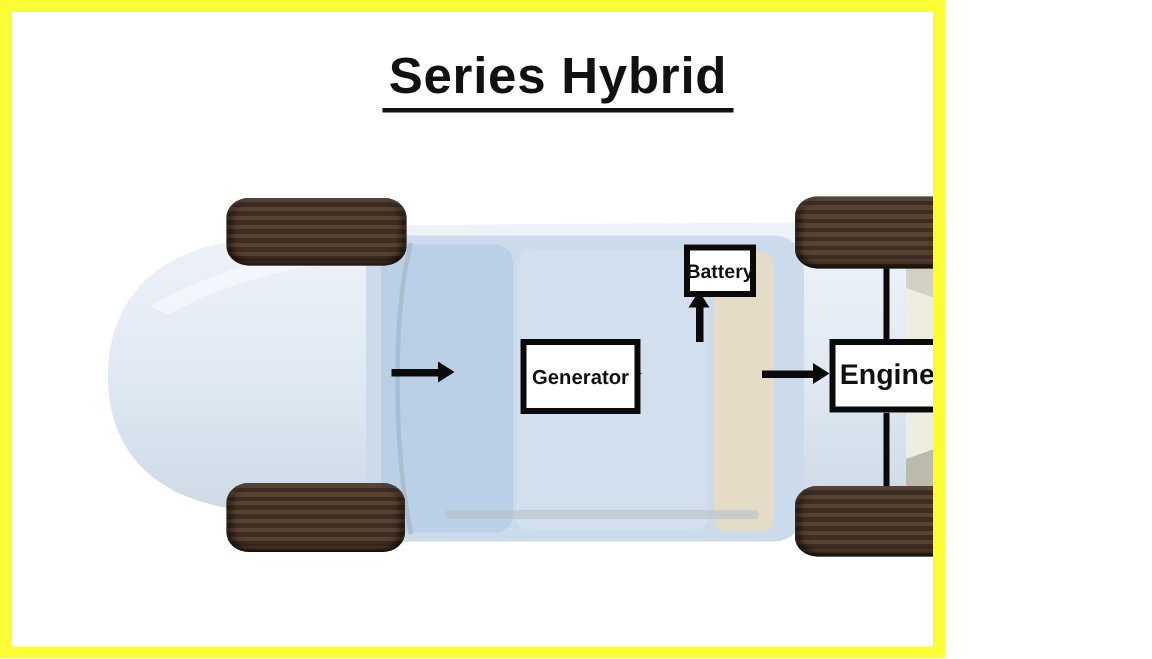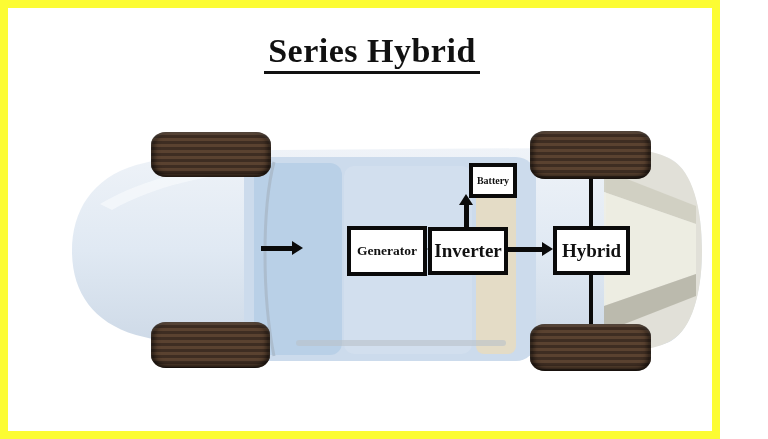--- a/index.html
+++ b/index.html
@@ -1,19 +1,19 @@
 <!DOCTYPE html>
 <html><head>
 <meta charset="utf-8">
 <style>
   html,body{margin:0;padding:0;background:#fff;}
   .frame{
-    position:relative;width:720px;height:439px;box-sizing:border-box;
+    position:relative;width:630px;height:439px;box-sizing:border-box;
     border:8px solid #FCFC33;background:#ffffff;overflow:hidden;
-    font-family:Liberation Serif, serif;
+    font-family:Liberation Sans, sans-serif;
   }
   
   .title-wrap{position:absolute;top:24px;left:0;width:728px;text-align:center;z-index:6;}
   .title{
     display:inline-block;font-size:34px;font-weight:700;color:#111;
     border-bottom:3px solid #111;padding:0 4px 1px 4px;letter-spacing:0.5px;
   }
   
   svg.car{position:absolute;left:0;top:0;z-index:1;}
   .wheel{
@@ -51,21 +51,21 @@
   .node{
     position:absolute;z-index:5;box-sizing:border-box;
     background:#ffffff;border:4px solid #0a0a0a;color:#111;
     display:flex;align-items:center;justify-content:center;
     text-align:center;font-weight:700;
   }
   #node-ic-engine{left:173px;top:217px;width:80px;height:50px;font-size:15px;}
   #node-generator{left:295px;top:218px;width:80px;height:50px;font-size:13.5px;margin-left:44px;}
   #node-inverter {left:420px;top:219px;width:80px;height:48px;font-size:19px;font-weight:600;}
   #node-motor    {left:545px;top:218px;width:77px;height:49px;font-size:19px;font-weight:600;}
-  #node-battery  {left:461px;top:155px;width:48px;height:35px;font-size:10px;}
+  #node-battery  {left:448px;top:155px;width:48px;height:35px;font-size:13px;}
 </style>
 </head>
 <body>
 
 <div class="frame">
 
   <svg class="car" width="768" height="439" viewBox="0 0 768 439">
     <defs>
       <linearGradient id="bodyGrad" x1="0" y1="0" x2="0" y2="1">
         <stop offset="0" stop-color="#eff3f8"></stop>
@@ -111,23 +111,20 @@
 
   <div class="c-line" id="a4-line"></div>
   <div class="head-up" id="a4-head"></div>
 
   <div class="c-line" id="shaft-up"></div>
   <div class="c-line" id="shaft-down"></div>
 
   <div class="node" id="node-generator">
     <span>Generator</span>
   </div>
-  <div class="node" id="node-inverter">
-    <span>Inverter</span>
-  </div>
   <div class="node" id="node-motor">
-    <span>Hybrid</span>
+    <span>Engine</span>
   </div>
   <div class="node" id="node-battery">
     <span>Battery</span>
   </div>
 
 </div>
 
 </body></html>

